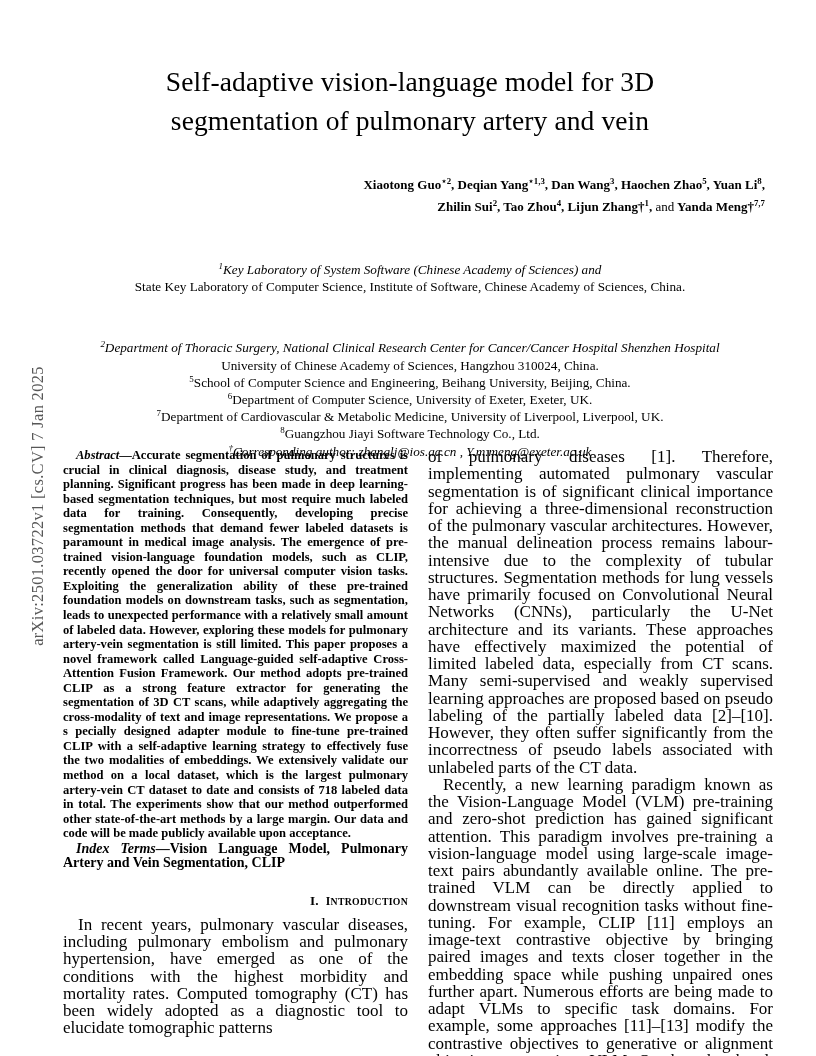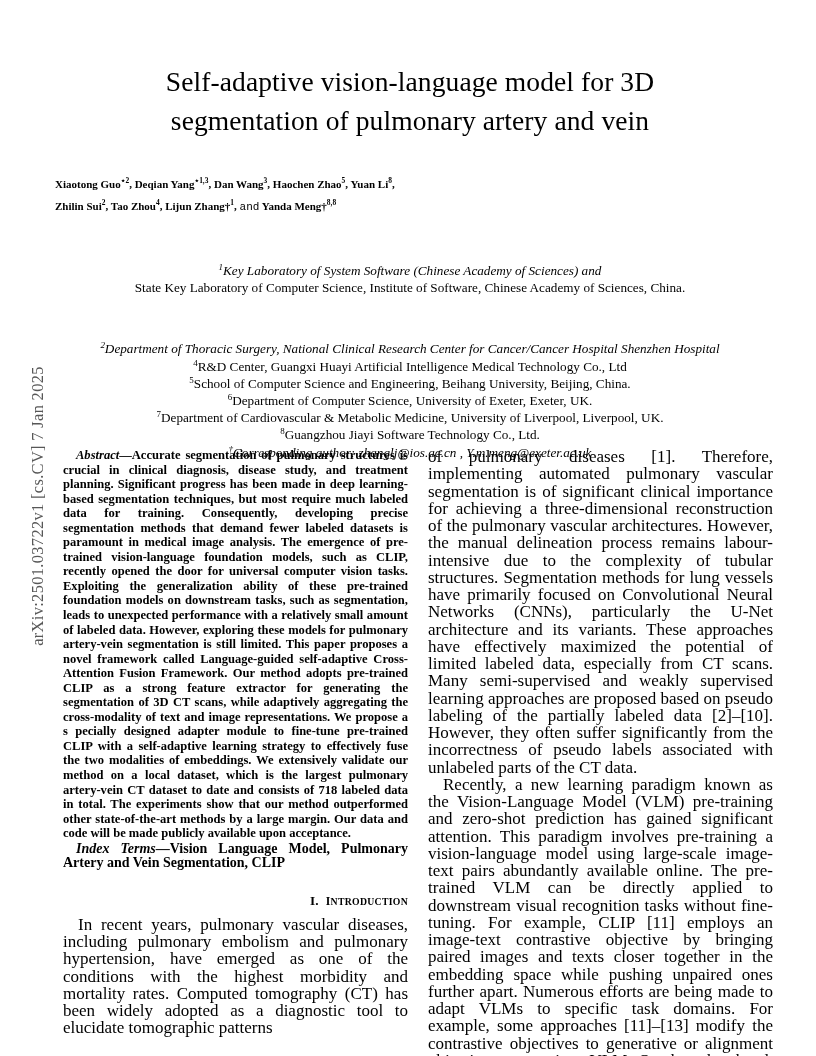--- a/index.html
+++ b/index.html
@@ -49,26 +49,26 @@
     font-size: 27.5px;
     line-height: 39px;
     font-weight: normal;
     letter-spacing: 0.1px;
   }
   #title .t-line { display: block; }
 
   
   #authors {
     margin-top: 34px;
-    text-align: left;
-    font-size: 11px;
+    text-align: right;
+    font-size: 13px;
     line-height: 21.5px;
     font-weight: bold;
   }
-  #authors .normalweight { font-weight: normal; font-family: Liberation Mono, monospace; }
+  #authors .normalweight { font-weight: normal; }
   sup { font-size: 0.68em; vertical-align: super; line-height: 0; font-weight: inherit; }
 
   
   #affiliations {
     margin-top: 13px;
     text-align: center;
     font-size: 13.2px;
     line-height: 17.2px;
   }
   #affiliations .aff { display: block; white-space: nowrap; }
@@ -136,29 +136,29 @@
   <h1 id="title">
     <span class="t-line">Self-adaptive vision-language model for 3D</span>
     <span class="t-line">segmentation of pulmonary artery and vein</span>
   </h1>
 
   <div id="authors">
     <div>
       Xiaotong Guo<sup>⋆2</sup>, Deqian Yang<sup>⋆1,3</sup>, Dan Wang<sup>3</sup>, Haochen Zhao<sup>5</sup>, Yuan Li<sup>8</sup>,
     </div>
     <div>
-      Zhilin Sui<sup>2</sup>, Tao Zhou<sup>4</sup>, Lijun Zhang†<sup>1</sup>, <span class="normalweight">and</span> Yanda Meng†<sup>8,8</sup>
+      Zhilin Sui<sup>2</sup>, Tao Zhou<sup>4</sup>, Lijun Zhang†<sup>1</sup>, <span class="normalweight">and</span> Yanda Meng†<sup>7,7</sup>
     </div>
   </div>
 
   <div id="affiliations">
     <span class="aff ital"><sup>1</sup><span>Key Laboratory of System Software (Chinese Academy of Sciences) and</span></span>
     <span class="aff"><span>State Key Laboratory of Computer Science, Institute of Software, Chinese Academy of Sciences, China.</span></span>
     <span class="aff ital"><sup>2</sup><span>Department of Thoracic Surgery, National Clinical Research Center for Cancer/Cancer Hospital Shenzhen Hospital</span></span>
-    <span class="aff"><sup>4</sup><span>R&amp;D Center, Guangxi Huayi Artificial Intelligence Medical Technology Co., Ltd</span></span>
+    <span class="aff"><span>University of Chinese Academy of Sciences, Hangzhou 310024, China.</span></span>
     <span class="aff"><sup>5</sup><span>School of Computer Science and Engineering, Beihang University, Beijing, China.</span></span>
     <span class="aff"><sup>6</sup><span>Department of Computer Science, University of Exeter, Exeter, UK.</span></span>
     <span class="aff"><sup>7</sup><span>Department of Cardiovascular &amp; Metabolic Medicine, University of Liverpool, Liverpool, UK.</span></span>
     <span class="aff"><sup>8</sup><span>Guangzhou Jiayi Software Technology Co., Ltd.</span></span>
     <span class="aff corr"><sup>†</sup><span>Corresponding author: zhanglj@ios.ac.cn , Y.m.meng@exeter.ac.uk</span></span>
   </div>
 
   <div id="columns">
 
     <div class="col">

